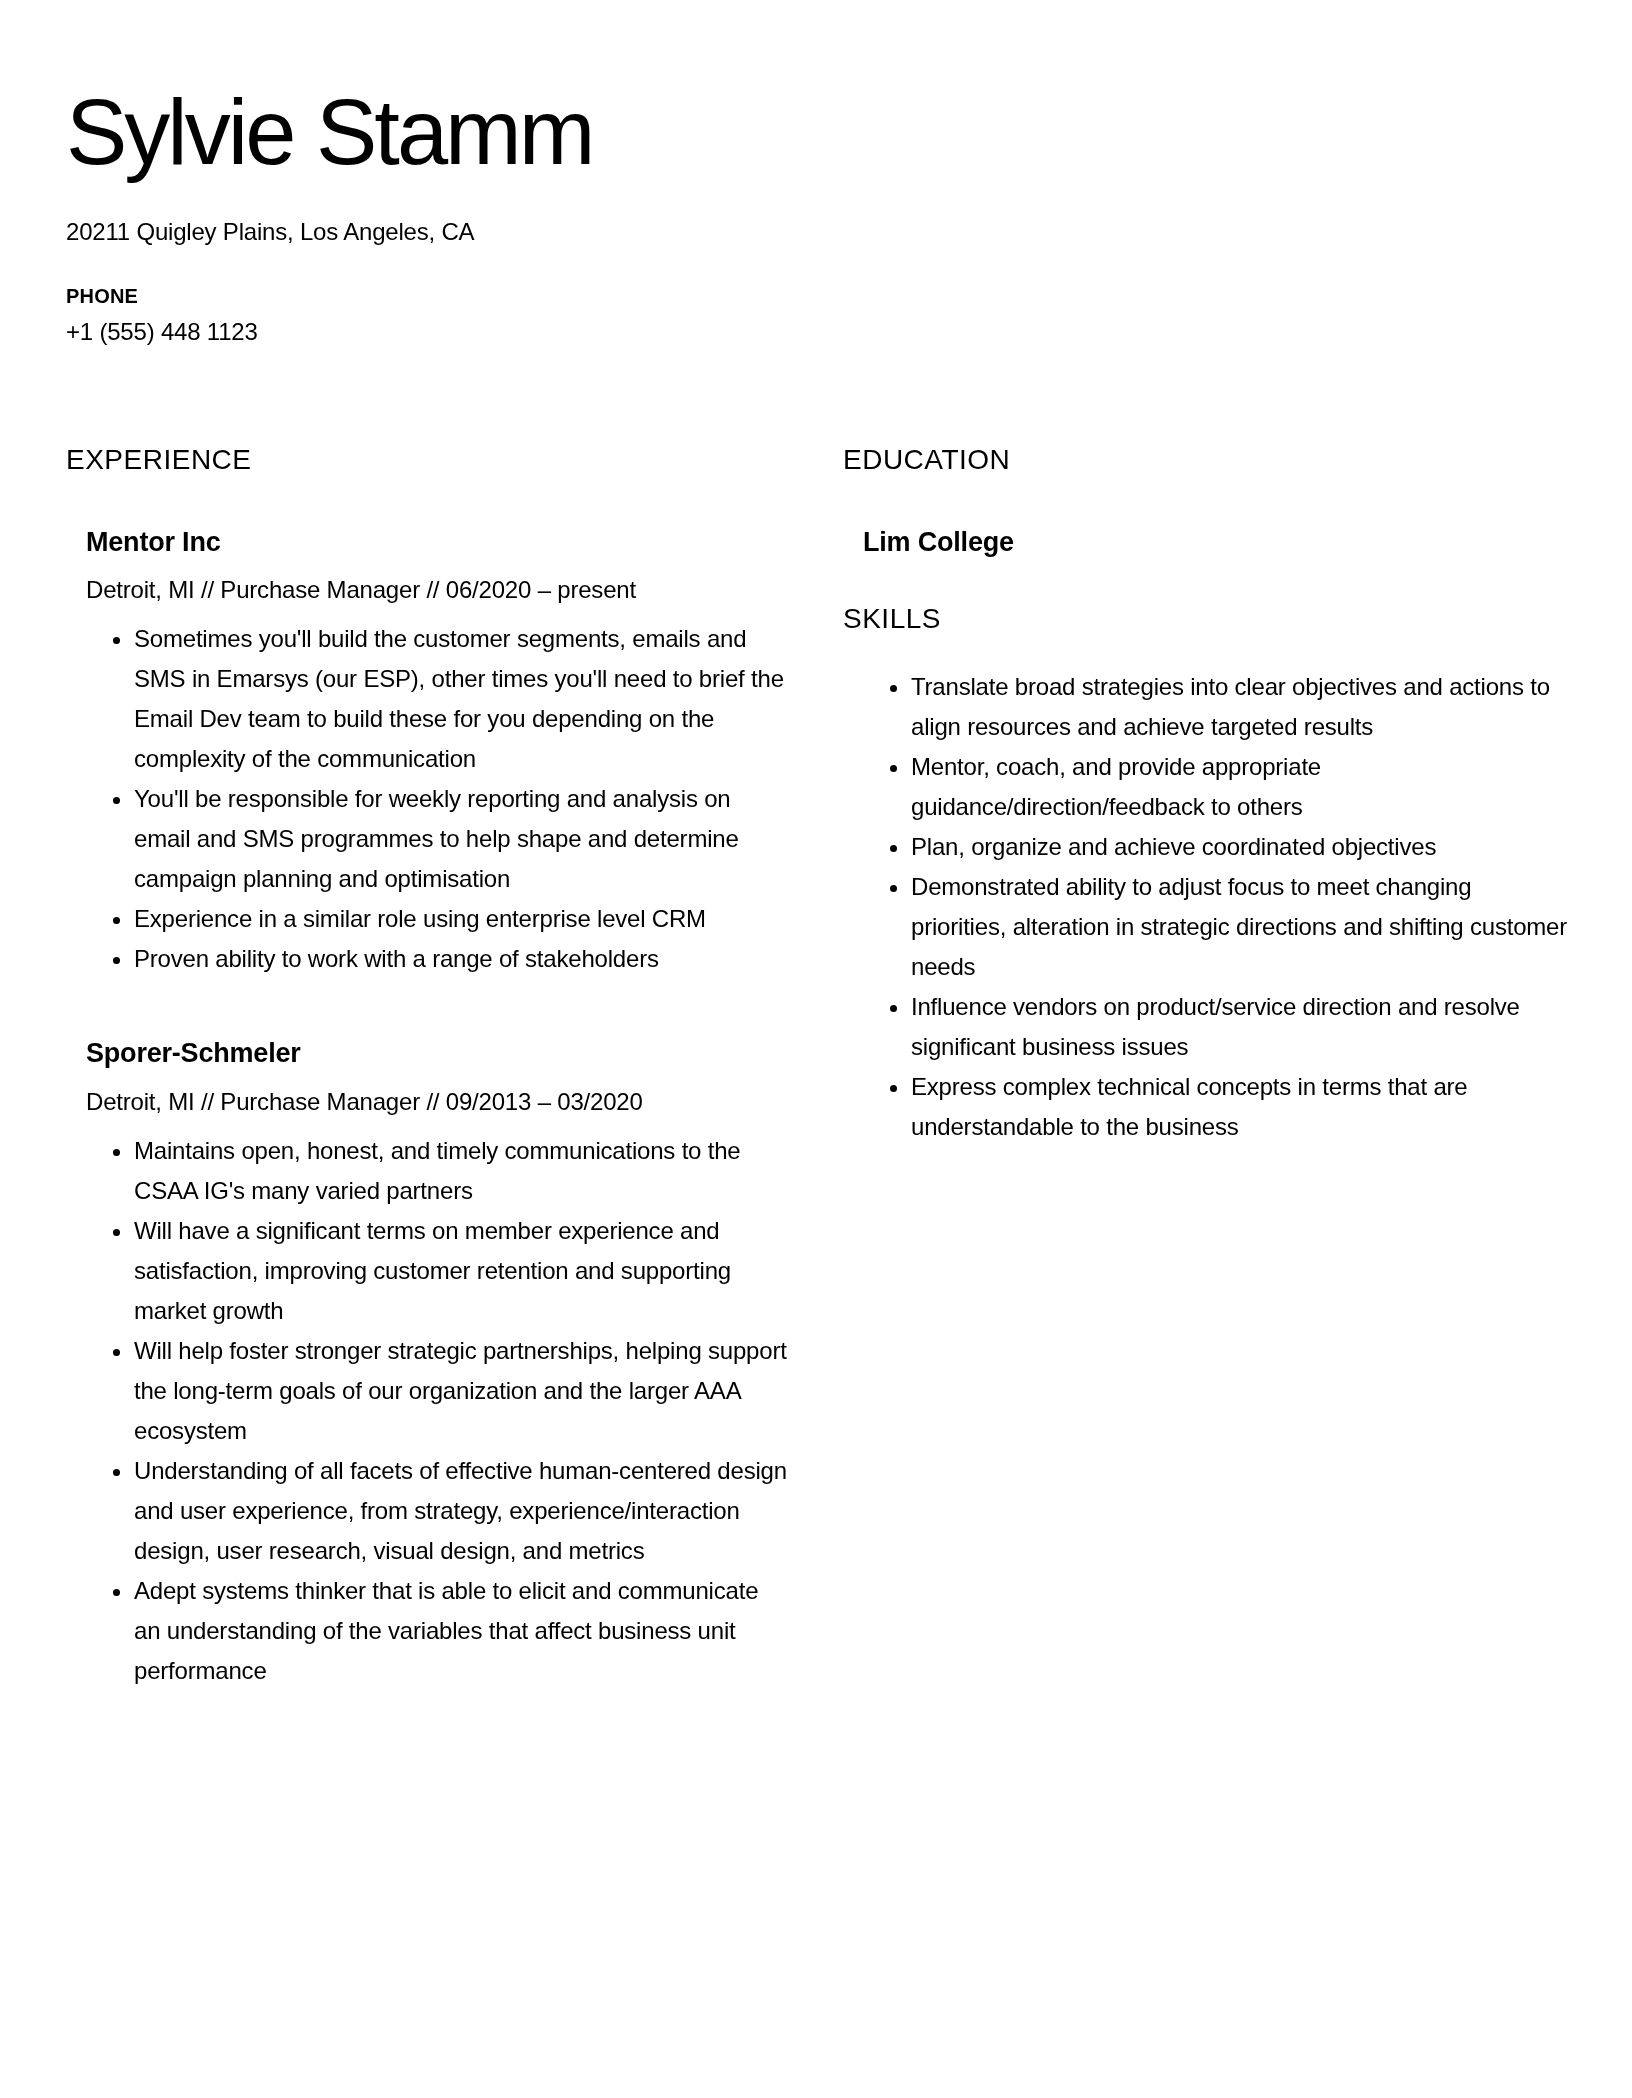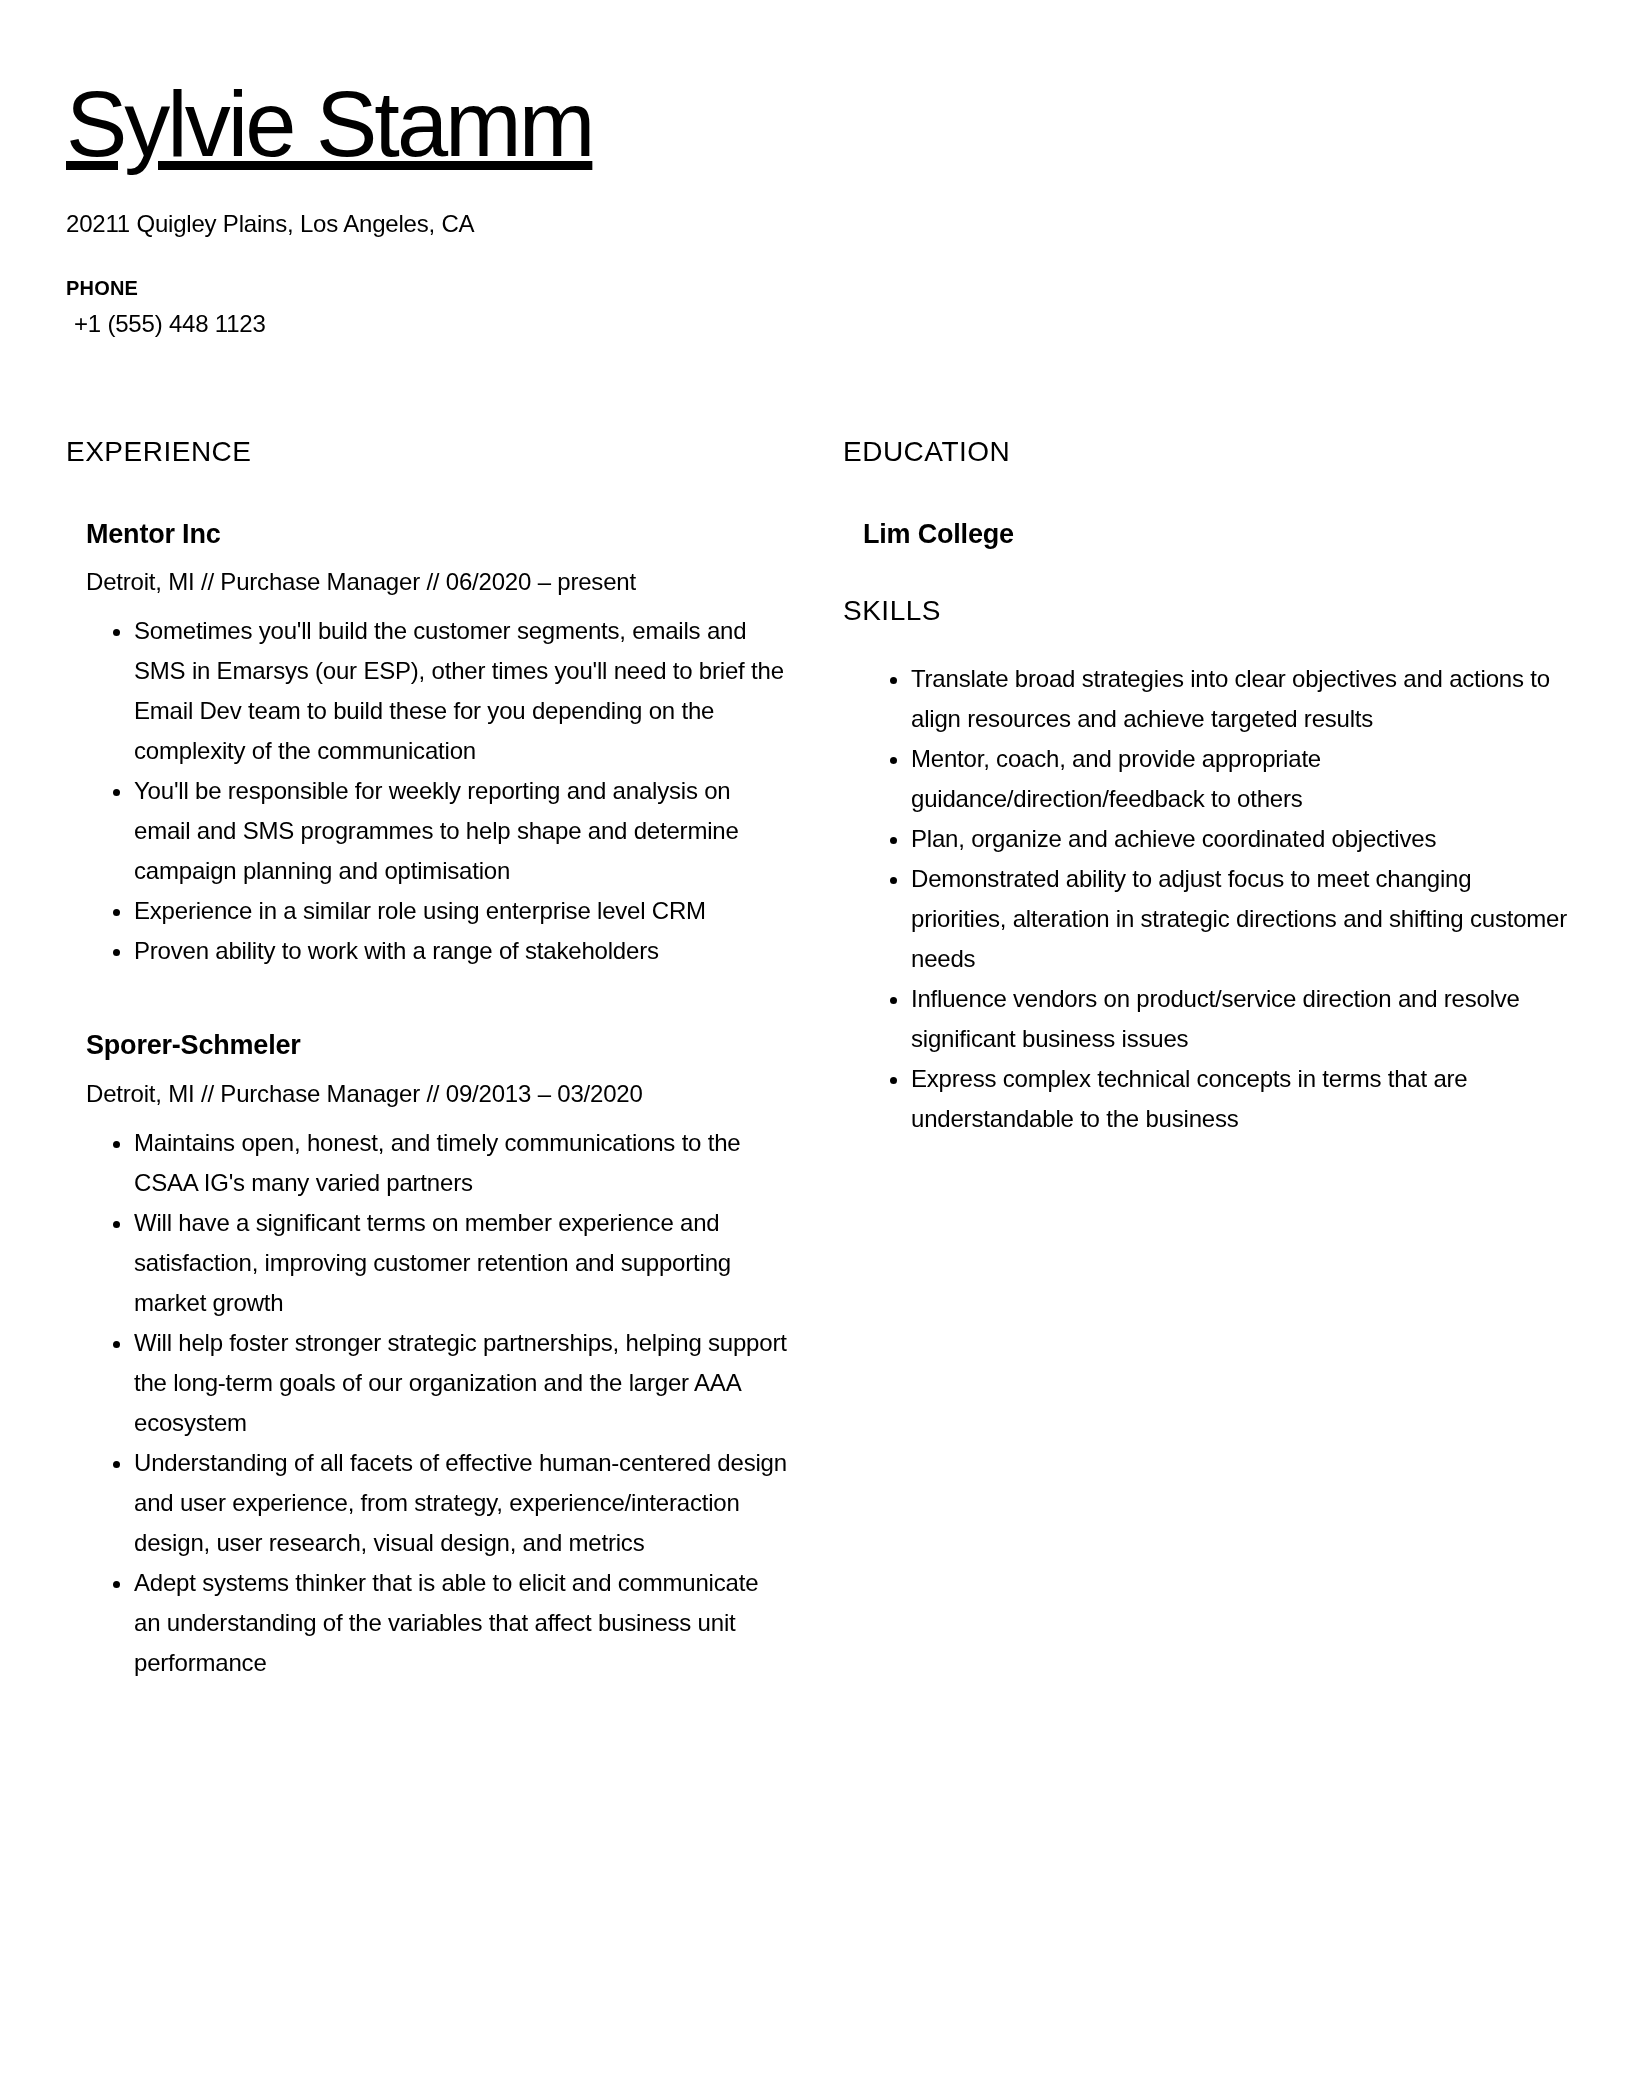--- a/index.html
+++ b/index.html
@@ -22,39 +22,38 @@
     padding: 78px 64px 0 66px;
     background: #ffffff;
   }
 
   
   .person-name {
     font-size: 92px;
     font-weight: 400;
     letter-spacing: -3px;
     line-height: 1.0;
-    margin: 0 0 40px 0;
+    margin: 8px 0 40px 0;
     white-space: nowrap;
-    text-decoration: underline;
   }
   .address {
     font-size: 24px;
     line-height: 1.2;
     margin: 0 0 38px 0;
   }
   .phone-label {
     font-size: 20px;
     font-weight: 700;
     letter-spacing: 0.2px;
     margin: 0 0 10px 0;
   }
   .phone-number {
     font-size: 24px;
     line-height: 1.2;
-    margin: 8px;
+    margin: 0;
   }
 
   
   .columns {
     display: grid;
     grid-template-columns: 1fr 1fr;
     column-gap: 52px;
     align-items: start;
     margin-top: 96px;
   }

